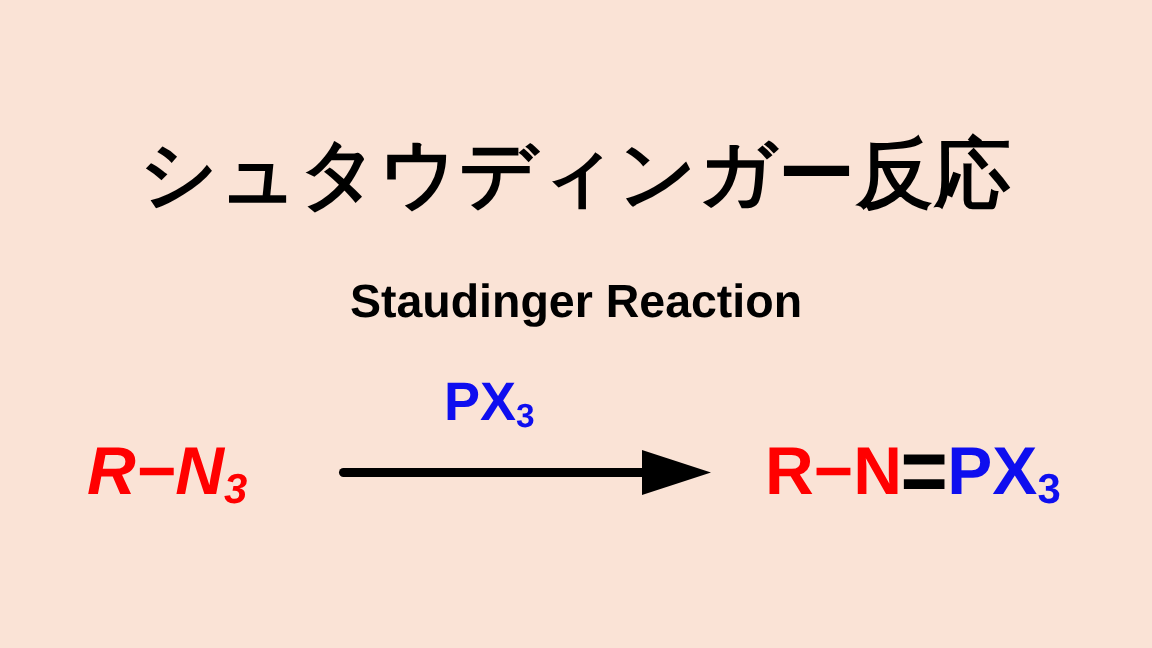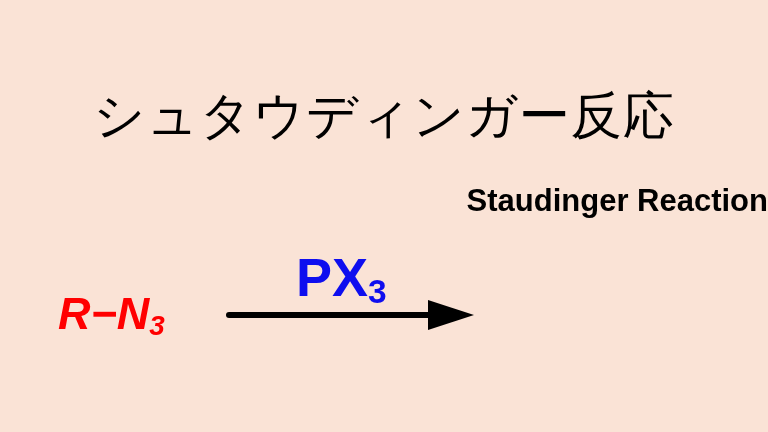--- a/index.html
+++ b/index.html
@@ -15,46 +15,46 @@
   }
   .canvas{
     position:relative;
     width:768px;height:432px;
     background:var(--bg);
     overflow:hidden;
   }
   .title-ja{
     position:absolute;left:0;right:0;top:88px;
     text-align:center;
-    font-size:51px;font-weight:400;
+    font-size:51px;font-weight:700;
     letter-spacing:1px;
     color:var(--ink);
     line-height:1.1;
     white-space:nowrap;
   }
   .title-en{
     position:absolute;left:0;right:0;top:184px;
-    text-align:right;
+    text-align:center;
     font-size:31px;font-weight:700;
     color:var(--ink);
     line-height:1.1;
   }
   .formula{
     position:absolute;
     font-size:45px;font-weight:700;
     line-height:1;
     white-space:nowrap;
   }
   .reactant{left:58px;top:291px;color:var(--red);font-style:italic;}
   .product{left:510px;top:291px;}
   .product .red{color:var(--red);}
   .product .blue{color:var(--blue);}
   .reagent{
     left:296px;top:250px;
-    font-size:54px;color:var(--blue);
+    font-size:36px;color:var(--blue);
   }
   .sub{
     font-size:0.62em;
     vertical-align:-0.22em;
     font-weight:700;
   }
   .dbond{
     display:inline-block;
     color:var(--ink);
     transform:scale(1.2,1.35);
@@ -92,14 +92,15 @@
 
   <div class="formula reactant"><span>R−N</span><span class="sub">3</span></div>
 
   <div class="formula reagent"><span>PX</span><span class="sub">3</span></div>
 
   <div class="arrow">
     <div class="arrow-line"></div>
     <div class="arrow-head"></div>
   </div>
 
+  <div class="formula product"><span class="red">R−N</span><span class="dbond">=</span><span class="blue">PX</span><span class="sub blue">3</span></div>
 
 </div>
 
 </body></html>

